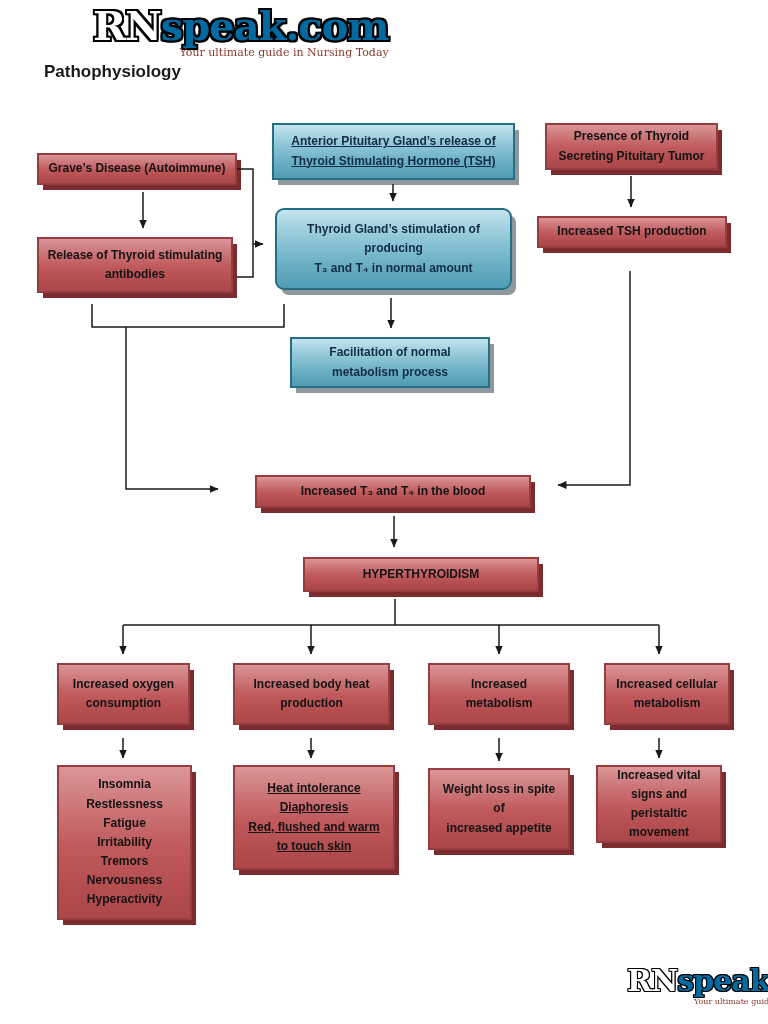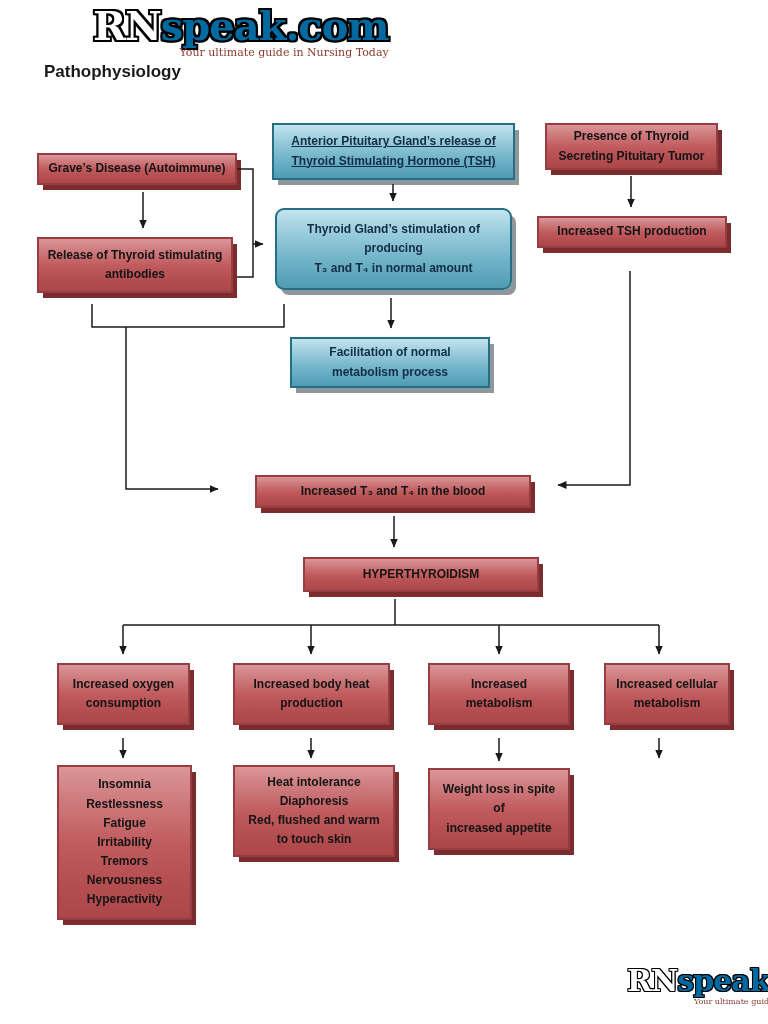--- a/index.html
+++ b/index.html
@@ -97,27 +97,30 @@
   <div class="box red" style="left:596px; top:663px; width:126px; height:62px;margin-left:8px;">Increased cellular
 metabolism</div>
 
   <div class="box red" style="left:57px; top:765px; width:135px; height:155px;">Insomnia
 Restlessness
 Fatigue
 Irritability
 Tremors
 Nervousness
 Hyperactivity</div>
-  <div class="box red" style="left:233px; top:765px; width:162px; height:92px;">Heat intolerance
+  <div class="box red" style="left:233px; top:765px; width:162px; height:105px;text-decoration:underline;">Heat intolerance
 Diaphoresis
 Red, flushed and warm
 to touch skin</div>
   <div class="box red" style="left:428px; top:768px; width:142px; height:82px;">Weight loss in spite
 of
 increased appetite</div>
+  <div class="box red" style="left:596px; top:765px; width:126px; height:78px;">Increased vital
+signs and peristaltic
+movement</div>
 
   <svg class="connectors" width="768" height="1024" viewBox="0 0 768 1024" aria-hidden="true">
     <defs>
       <marker id="ah" markerWidth="11" markerHeight="10" refX="8.5" refY="4" orient="auto" markerUnits="userSpaceOnUse">
         <path class="head" d="M0,0 L9,4 L0,8 Z"></path>
       </marker>
     </defs>
     <path d="M143,192 L143,228" marker-end="url(#ah)"></path>
     <path d="M237,169 L253,169 L253,277 L237,277"></path>
     <path d="M253,244 L263,244" marker-end="url(#ah)"></path>

